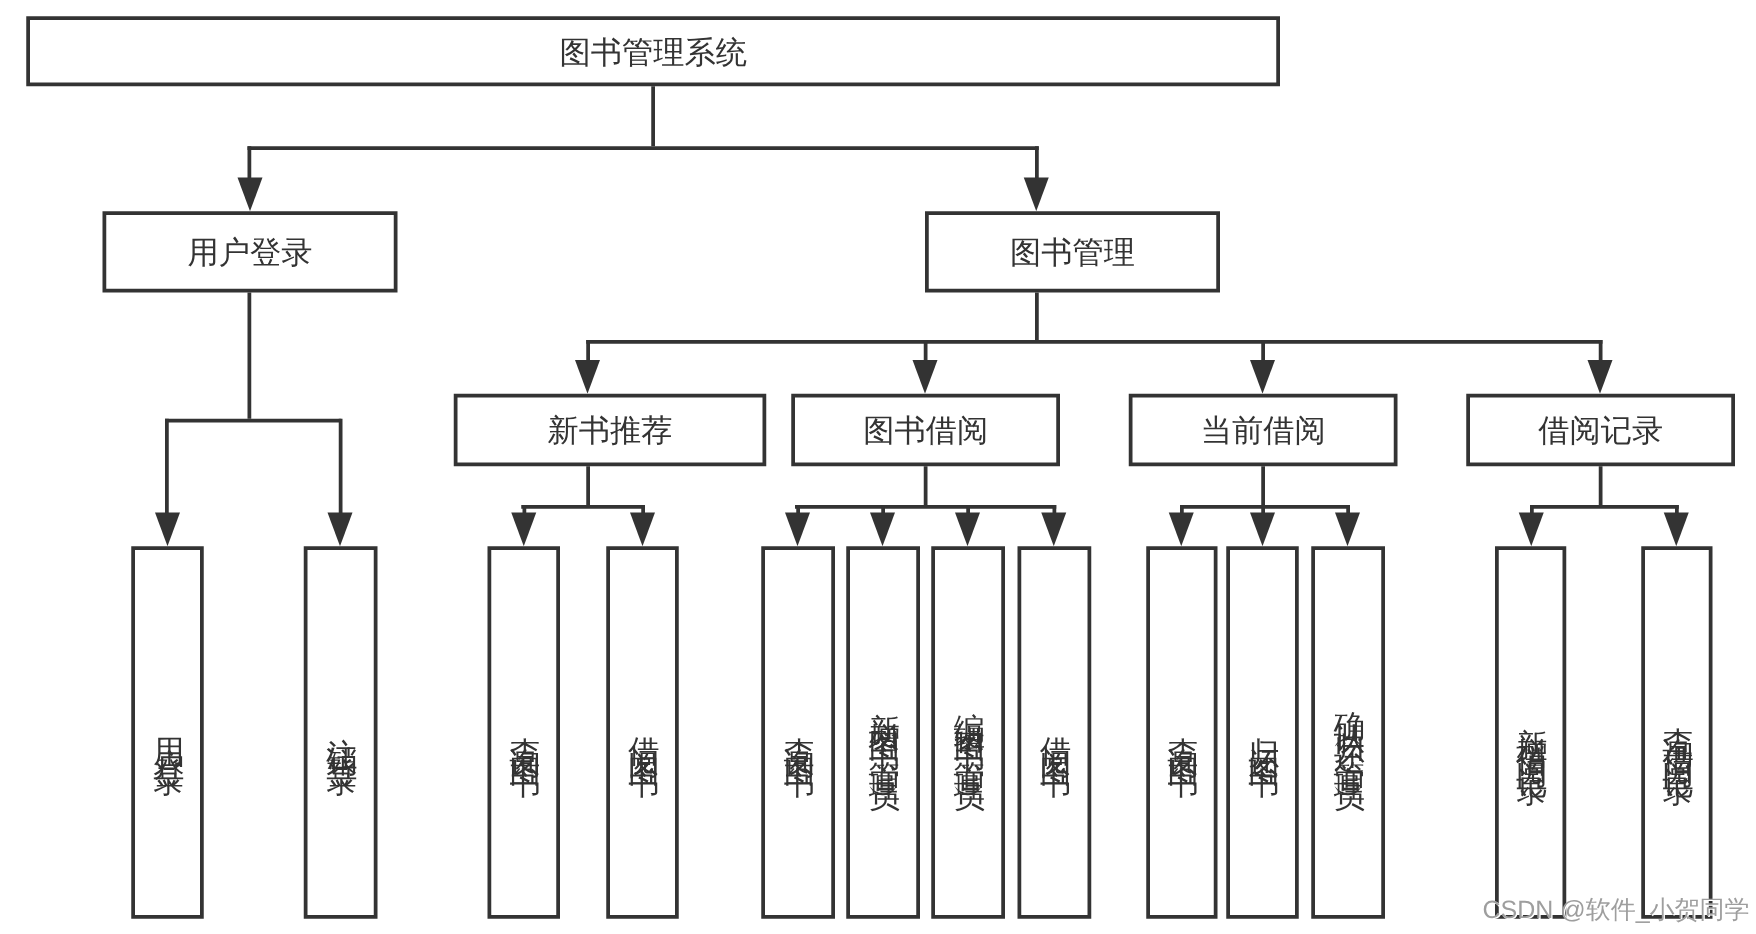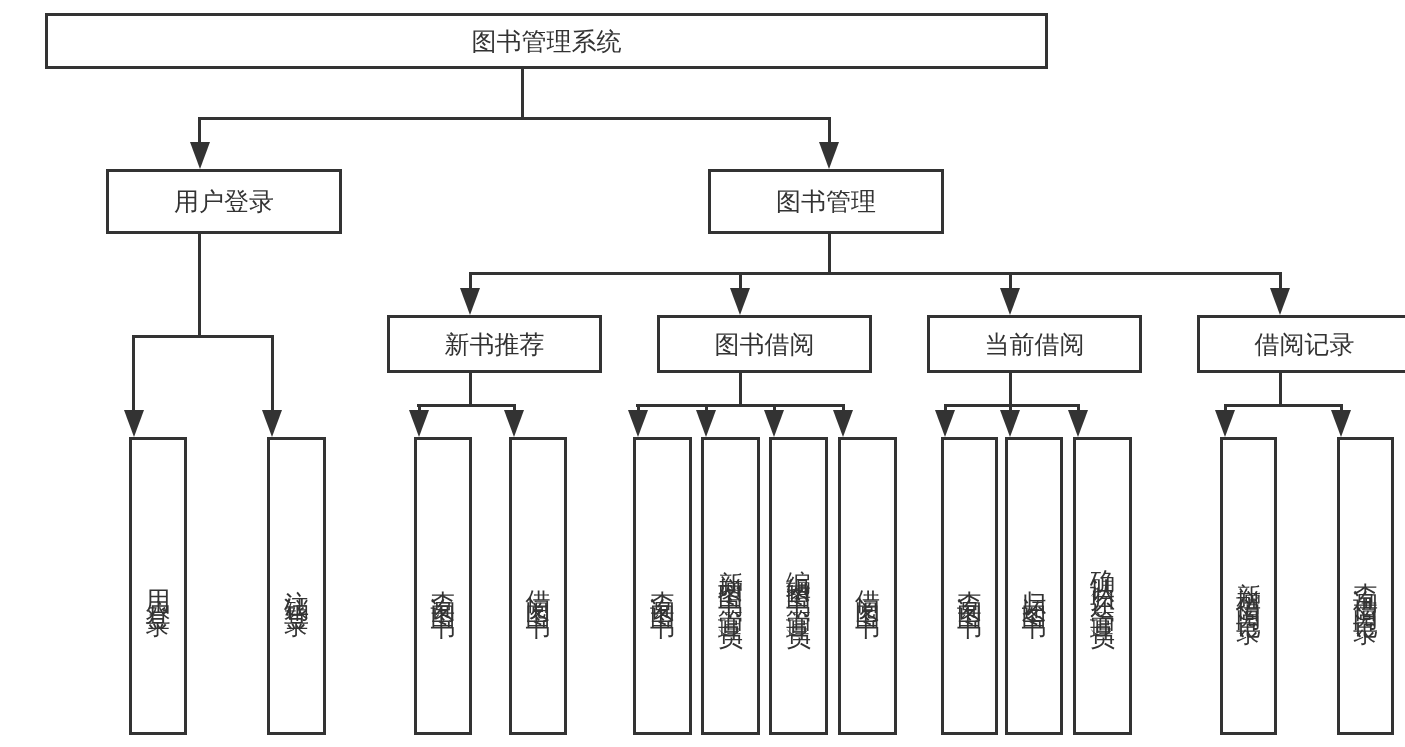--- a/index.html
+++ b/index.html
@@ -3,21 +3,21 @@
 <meta charset="utf-8">
 <style>
   html,body{margin:0;padding:0;background:#ffffff;}
   .canvas{
     position:relative;width:1405px;height:747px;background:#ffffff;
     font-family:"Liberation Sans",sans-serif;color:#333333;overflow:hidden;
   }
   .box{
     position:absolute;box-sizing:border-box;border:3px solid #333333;background:#ffffff;
     display:flex;align-items:center;justify-content:center;
-    font-size:25px;color:#333333;white-space:nowrap;margin-left:24px;
+    font-size:25px;color:#333333;white-space:nowrap;
   }
   .leaf{
     writing-mode:vertical-rl;text-orientation:mixed;letter-spacing:8px;
     font-size:25px;line-height:1;
   }
   .vline{position:absolute;width:3px;background:#333333;}
   .hline{position:absolute;height:3px;background:#333333;}
   .arrow{
     position:absolute;width:0;height:0;
     border-left:10px solid transparent;border-right:10px solid transparent;
@@ -36,41 +36,41 @@
   <div class="box" style="left:21px;top:13px;width:1003px;height:56px">图书管理系统</div>
 
   <div class="vline" style="left:521px;top:69px;height:48px"></div>
   <div class="hline" style="left:198px;top:117px;width:633px"></div>
   <div class="vline" style="left:198px;top:117px;height:28px"></div>
   <div class="vline" style="left:828px;top:117px;height:28px"></div>
   <div class="arrow" style="left:190px;top:142px"></div>
   <div class="arrow" style="left:819px;top:142px"></div>
 
   <div class="box" style="left:82px;top:169px;width:236px;height:65px">用户登录</div>
-  <div class="box" style="left:684px;top:169px;width:236px;height:65px">图书管理</div>
+  <div class="box" style="left:740px;top:169px;width:236px;height:65px">图书管理</div>
 
   <div class="vline" style="left:198px;top:234px;height:101px"></div>
   <div class="hline" style="left:132px;top:335px;width:141px"></div>
   <div class="vline" style="left:132px;top:335px;height:78px"></div>
   <div class="vline" style="left:271px;top:335px;height:78px"></div>
   <div class="arrow" style="left:124px;top:410px"></div>
   <div class="arrow" style="left:262px;top:410px"></div>
 
   <div class="vline" style="left:828px;top:234px;height:40px"></div>
   <div class="hline" style="left:469px;top:272px;width:813px"></div>
   <div class="vline" style="left:469px;top:272px;height:20px"></div>
   <div class="vline" style="left:739px;top:272px;height:20px"></div>
   <div class="vline" style="left:1009px;top:272px;height:20px"></div>
   <div class="vline" style="left:1279px;top:272px;height:20px"></div>
   <div class="arrow" style="left:460px;top:288px"></div>
   <div class="arrow" style="left:730px;top:288px"></div>
   <div class="arrow" style="left:1000px;top:288px"></div>
   <div class="arrow" style="left:1270px;top:288px"></div>
 
-  <div class="box" style="left:363px;top:315px;width:215px;height:58px">新书推荐</div>
+  <div class="box" style="left:363px;top:315px;width:250px;height:58px">新书推荐</div>
   <div class="box" style="left:903px;top:315px;width:215px;height:58px">当前借阅</div>
   <div class="box" style="left:633px;top:315px;width:215px;height:58px">图书借阅</div>
   <div class="box" style="left:1173px;top:315px;width:215px;height:58px">借阅记录</div>
 
   <div class="vline" style="left:469px;top:373px;height:33px"></div>
   <div class="hline" style="left:417px;top:404px;width:99px"></div>
   <div class="vline" style="left:418px;top:404px;height:12px"></div>
   <div class="vline" style="left:513px;top:404px;height:12px"></div>
   <div class="arrow" style="left:409px;top:410px"></div>
   <div class="arrow" style="left:504px;top:410px"></div>
@@ -113,14 +113,15 @@
   <div class="box leaf" style="left:745px;top:437px;width:59px;height:298px">编辑图书（管理员）</div>
   <div class="box leaf" style="left:814px;top:437px;width:59px;height:298px">借阅图书</div>
 
   <div class="box leaf" style="left:917px;top:437px;width:57px;height:298px">查询图书</div>
   <div class="box leaf" style="left:981px;top:437px;width:58px;height:298px">归还图书</div>
   <div class="box leaf" style="left:1049px;top:437px;width:59px;height:298px">确认归还（管理员）</div>
 
   <div class="box leaf" style="left:1196px;top:437px;width:57px;height:298px">新增借阅记录</div>
   <div class="box leaf" style="left:1313px;top:437px;width:57px;height:298px">查询借阅记录</div>
 
+  <div class="watermark">CSDN @软件_小贺同学</div>
 
 </div>
 
 </body></html>

